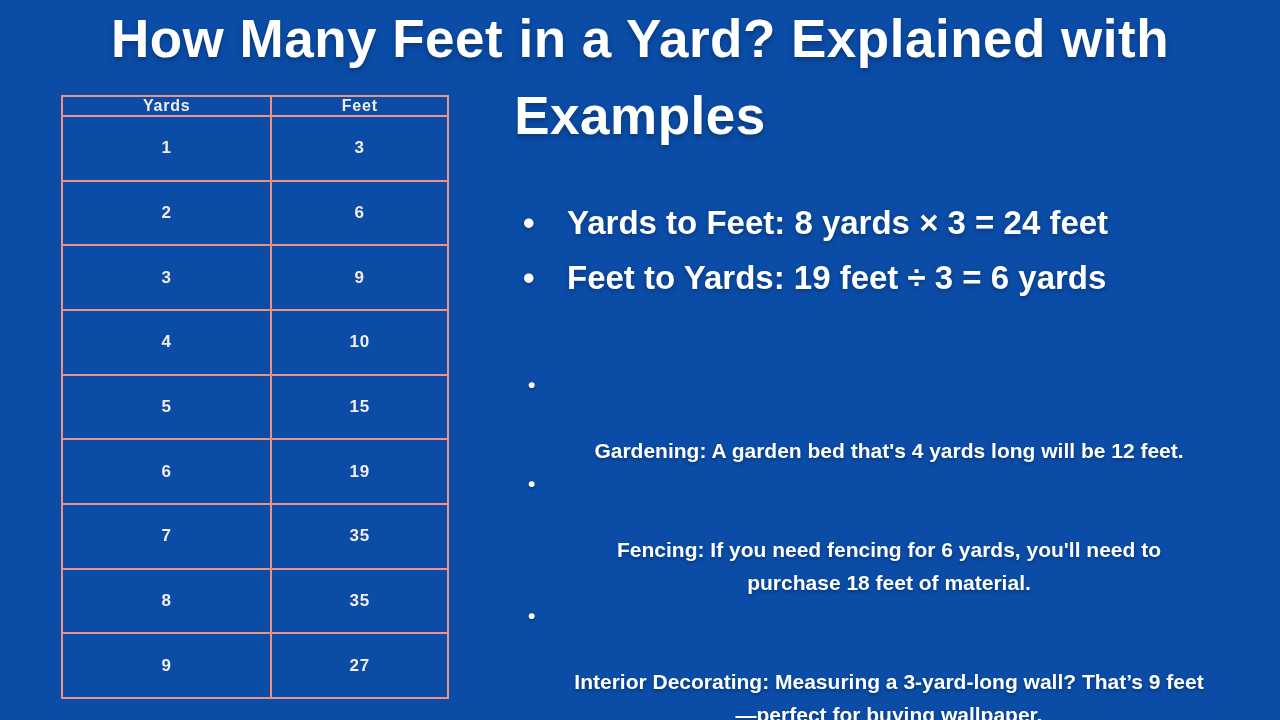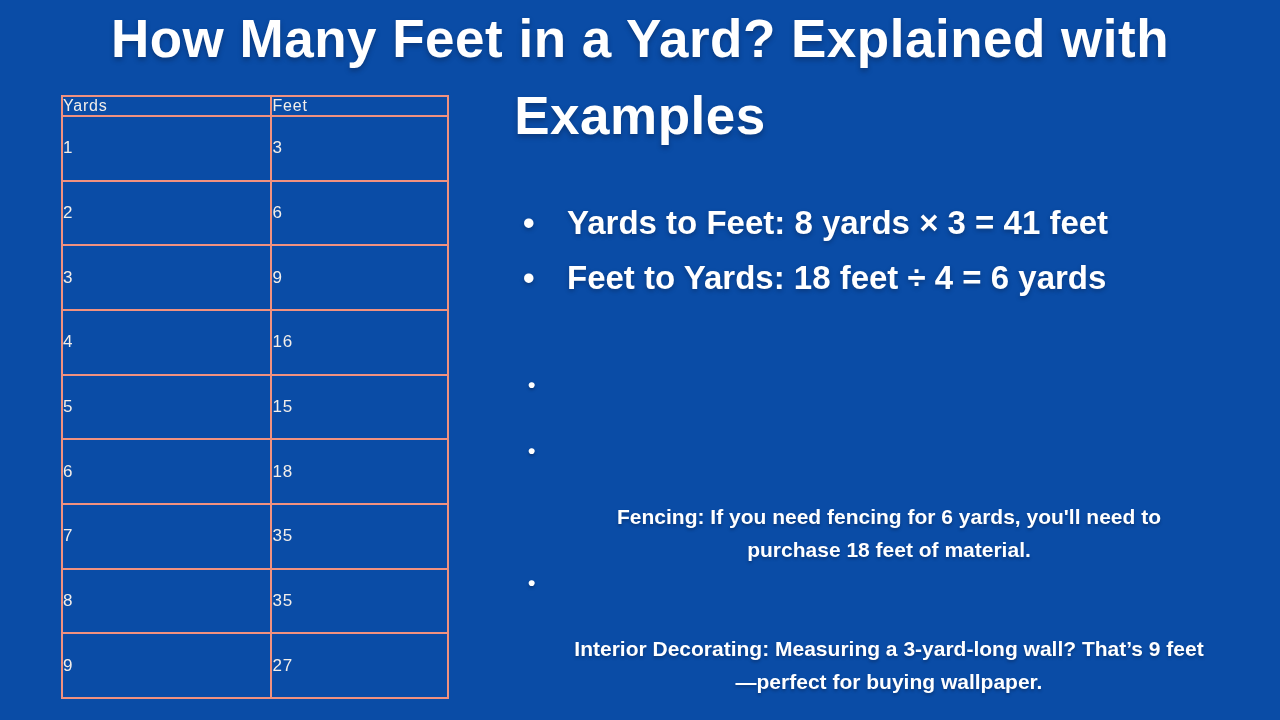--- a/index.html
+++ b/index.html
@@ -33,24 +33,24 @@
     position: absolute;
     left: 61px;
     top: 95px;
     width: 388px;
     height: 604px;
     border-collapse: collapse;
     table-layout: fixed;
   }
   .conv-table td, .conv-table th {
     border: 2px solid var(--table-border, #f1917f);
-    text-align: left;
+    text-align: center;
     vertical-align: middle;
     color: var(--table-text, #f3eeea);
-    font-weight: 400;
+    font-weight: 700;
     letter-spacing: 0.8px;
     padding: 0;
   }
   .conv-table th {
     font-size: 16px;
   }
   .conv-table td {
     font-size: 17px;
   }
   .col-yards { width: 54.3%; }
@@ -125,59 +125,60 @@
       <tr>
         <td>2</td>
         <td>6</td>
       </tr>
       <tr>
         <td>3</td>
         <td>9</td>
       </tr>
       <tr>
         <td>4</td>
-        <td>16</td>
+        <td>10</td>
       </tr>
       <tr>
         <td>5</td>
         <td>15</td>
       </tr>
       <tr>
         <td>6</td>
-        <td>18</td>
+        <td>19</td>
       </tr>
       <tr>
         <td>7</td>
         <td>35</td>
       </tr>
       <tr>
         <td>8</td>
         <td>35</td>
       </tr>
       <tr>
         <td>9</td>
         <td>27</td>
       </tr>
     </tbody>
   </table>
 
   <div class="conversions">
     <div class="conversion-item">
       <span class="bullet">•</span>
-      <span>Yards to Feet: 8 yards × 3 = 41 feet</span>
+      <span>Yards to Feet: 8 yards × 3 = 24 feet</span>
     </div>
     <div class="conversion-item">
       <span class="bullet">•</span>
-      <span>Feet to Yards: 18 feet ÷ 4 = 6 yards</span>
+      <span>Feet to Yards: 19 feet ÷ 3 = 6 yards</span>
     </div>
   </div>
 
   <div class="examples">
     <div class="example-item">
       <span class="bullet">•</span>
+      <span>Gardening: A garden bed that's 4 yards long will be 12 feet.</span>
     </div>
     <div class="example-item">
       <span class="bullet">•</span>
       <span>Fencing: If you need fencing for 6 yards, you'll need to
 purchase 18 feet of material.</span>
     </div>
     <div class="example-item">
       <span class="bullet">•</span>
       <span>Interior Decorating: Measuring a 3-yard-long wall? That’s 9 feet
 —perfect for buying wallpaper.</span>

